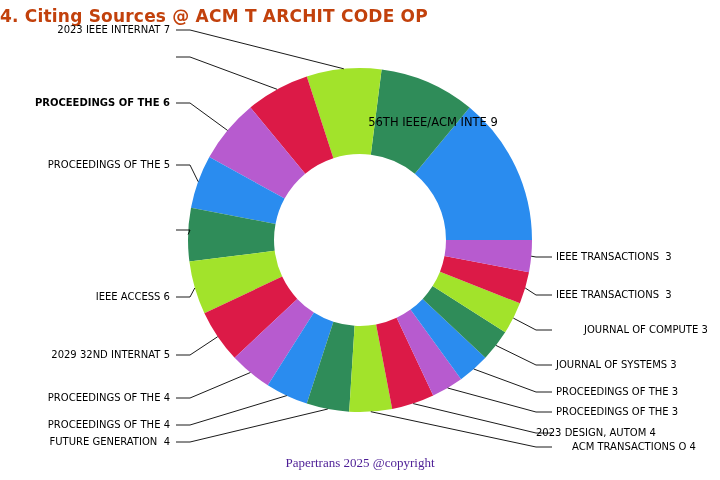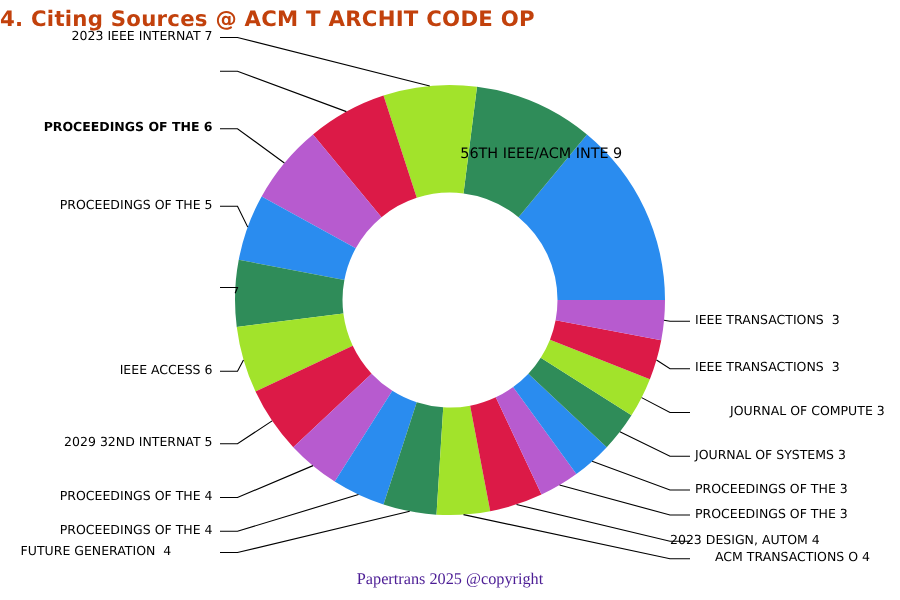--- a/index.html
+++ b/index.html
@@ -61,21 +61,21 @@
     </svg>
   <div class="footer">Papertrans 2025 @copyright</div>
     <div class="slbl inside" style="left: 433px; top: 122px;">56TH IEEE/ACM INTE 9</div>
     <div class="slbl left" style="top: 23px; right: 550px;">2023 IEEE INTERNAT 7</div>
     <div class="slbl left" style="top: 96px; right: 550px; font-weight: bold;">PROCEEDINGS OF THE 6</div>
     <div class="slbl left" style="top: 158px; right: 550px; padding-left: 12px;">PROCEEDINGS OF THE 5</div>
     <div class="slbl left" style="top: 290px; right: 550px;">IEEE ACCESS 6</div>
     <div class="slbl left" style="top: 348px; right: 550px;">2029 32ND INTERNAT 5</div>
     <div class="slbl left" style="top: 391px; right: 550px;">PROCEEDINGS OF THE 4</div>
     <div class="slbl left" style="top: 418px; right: 550px;">PROCEEDINGS OF THE 4</div>
-    <div class="slbl left" style="top: 435px; right: 583px;">FUTURE GENERATION  4</div>
+    <div class="slbl left" style="top: 435px; right: 550px;">FUTURE GENERATION  4</div>
     <div class="slbl right" style="top: 440px; left: 572px;">ACM TRANSACTIONS O 4</div>
     <div class="slbl right" style="top: 426px; left: 536px;">2023 DESIGN, AUTOM 4</div>
     <div class="slbl right" style="top: 405px; left: 556px;">PROCEEDINGS OF THE 3</div>
     <div class="slbl right" style="top: 385px; left: 556px;">PROCEEDINGS OF THE 3</div>
     <div class="slbl right" style="top: 358px; left: 556px;">JOURNAL OF SYSTEMS 3</div>
     <div class="slbl right" style="top: 323px; left: 584px;">JOURNAL OF COMPUTE 3</div>
     <div class="slbl right" style="top: 288px; left: 556px;">IEEE TRANSACTIONS  3</div>
     <div class="slbl right" style="top: 250px; left: 556px;">IEEE TRANSACTIONS  3</div>
   </div>
 

